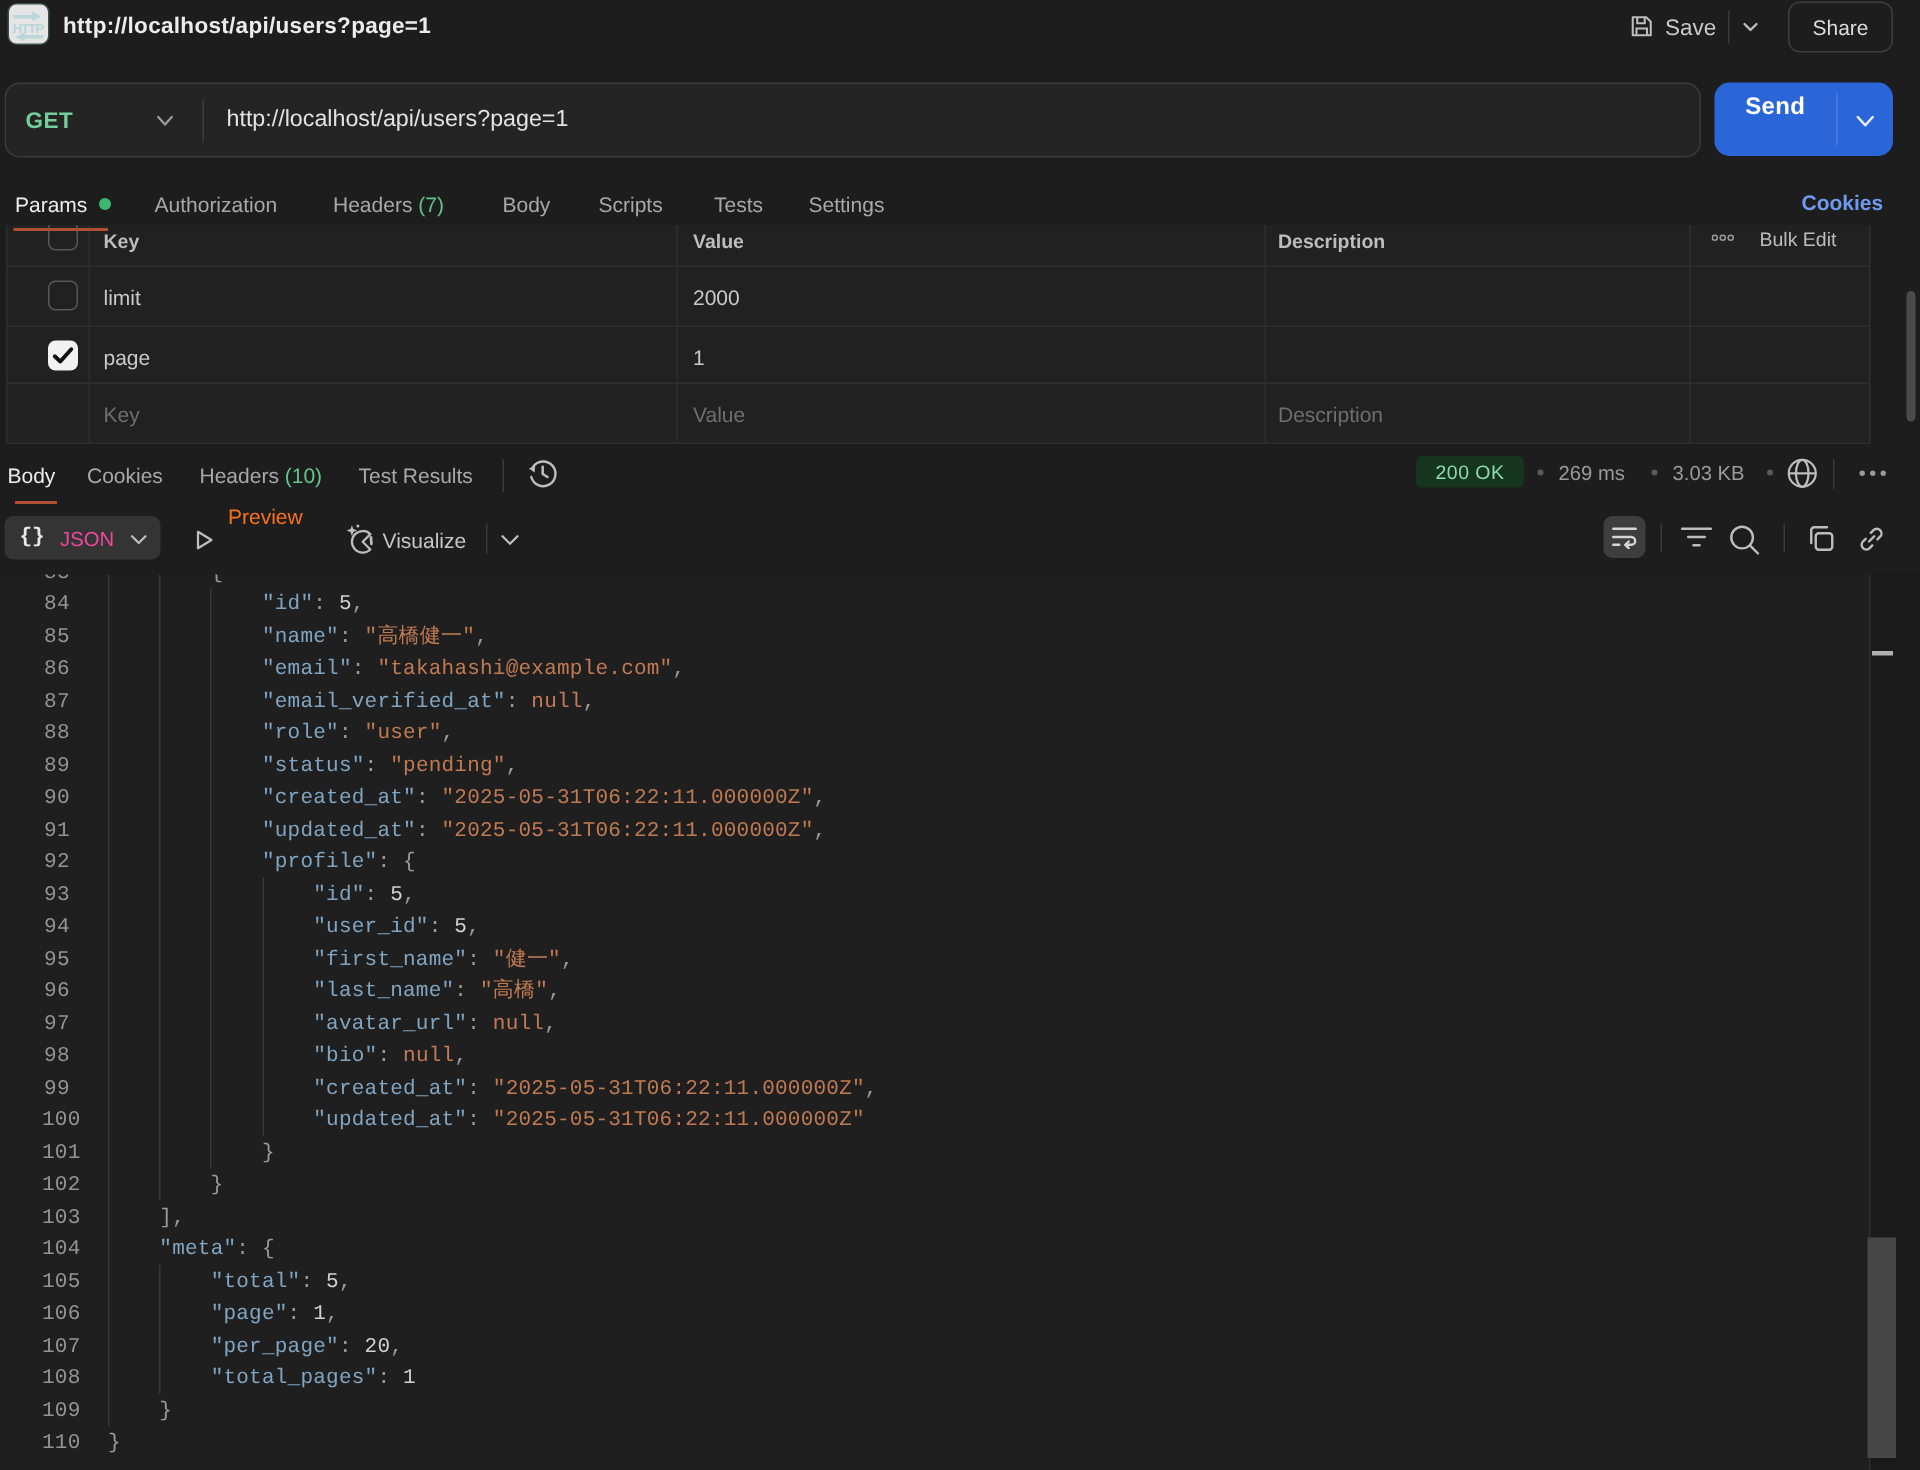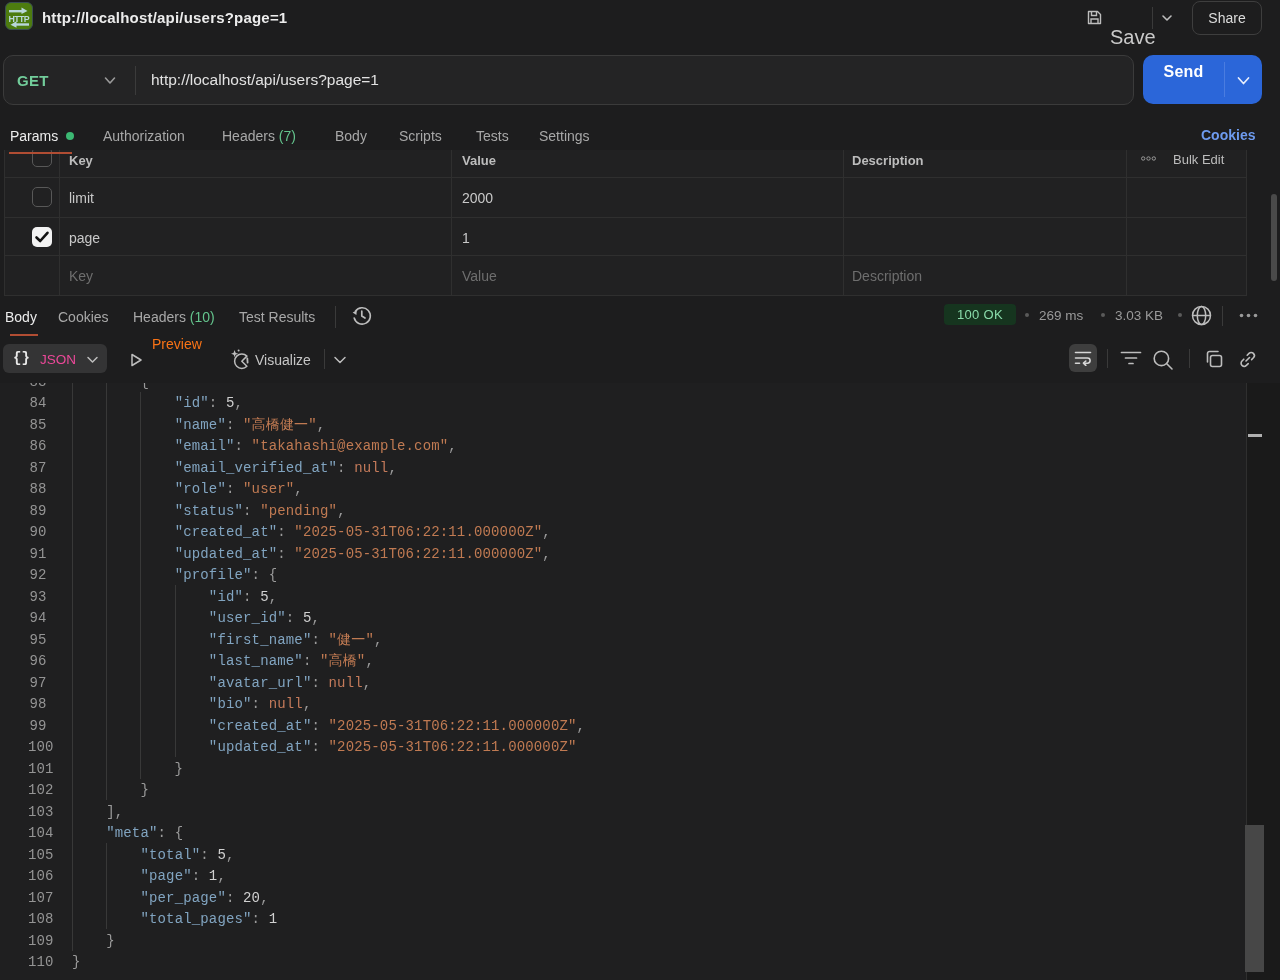--- a/index.html
+++ b/index.html
@@ -12,39 +12,39 @@
   .src { color:#9b9b9b; }
   .src i { font-style:normal; color:#81a4c0; }
   .src s { text-decoration:none; color:#c07a52; }
   .src u { text-decoration:none; color:#c47a5a; }
   .src b { font-weight:normal; color:#d0d0d0; }
 </style>
 </head>
 <body>
 <div id="page">
 
-  <div class="abs" style="left:5px; top:2px; width:28px; height:28px; border-radius:6px; background:#4d7c0f; border:1px solid #3a4e52;">
+  <div class="abs" style="left:5px; top:2px; width:28px; height:28px; border-radius:6px; background:#e5e5e5; border:1px solid #3a4e52;">
     <svg width="26" height="26" viewBox="0 0 26 26">
       <path d="M3 8.2 H16.5" stroke="#b9d6da" stroke-width="2.4" fill="none"></path>
       <path d="M15.5 4.5 L21.5 8 L15.5 11 Z" fill="#b9d6da"></path>
       <text x="2.5" y="19" font-family="Liberation Sans" font-size="8.8" font-weight="bold" fill="#b9d6da" textLength="21">HTTP</text>
       <path d="M23 21.5 H9" stroke="#b9d6da" stroke-width="2.4" fill="none"></path>
       <path d="M10.5 18.3 L4.5 21.7 L10.5 24.7 Z" fill="#b9d6da"></path>
     </svg>
   </div>
   <div class="abs" style="left:42px; top:9px; font-size:15px; font-weight:700; color:#ececec; letter-spacing:0.2px;">http://localhost/api/users?page=1</div>
 
   <div class="abs" style="left:1086px; top:9px;">
     <svg width="17" height="17" viewBox="0 0 17 17">
       <path d="M2.5 2.5 H11.5 L14.5 5.5 V14.5 H2.5 Z" fill="none" stroke="#bdbdbd" stroke-width="1.4" stroke-linejoin="round"></path>
       <path d="M5.5 2.8 V6.5 H10.5 V2.8" fill="none" stroke="#bdbdbd" stroke-width="1.4"></path>
       <path d="M5 14.2 V10 H12 V14.2" fill="none" stroke="#bdbdbd" stroke-width="1.4"></path>
     </svg>
   </div>
-  <div class="abs" style="left:1110px; top:26px; font-size:20px; color:#cacaca;">Save</div>
+  <div class="abs" style="left:1110px; top:10px; font-size:15px; color:#cacaca;">Save</div>
   <div class="abs" style="left:1152px; top:7px; width:1px; height:22px; background:#3a3a3a;"></div>
   <div class="abs" style="left:1160px; top:11px;">
     <svg width="14" height="14" viewBox="0 0 14 14">
         <path d="M3 5 L7 9 L11 5" stroke="#bdbdbd" stroke-width="1.6" fill="none" stroke-linecap="round" stroke-linejoin="round"></path>
       </svg>
   </div>
   <div class="abs" style="left:1192px; top:1px; width:70px; height:34px; border:1px solid #3e3e3e; border-radius:8px; color:#dcdcdc; font-size:14px; display:flex; align-items:center; justify-content:center;">Share</div>
 
   <div class="abs" style="left:3px; top:55px; width:1131px; height:50px; background:#242425; border:1px solid #3b3b3b; border-radius:10px;"></div>
   <div class="abs" style="left:17px; top:72px; font-size:15px; font-weight:700; color:#72cd9b; letter-spacing:0.3px;">GET</div>
@@ -130,21 +130,21 @@
   <div class="abs" style="left:335px; top:306px; width:1px; height:22px; background:#3a3a3a;"></div>
   <div class="abs" style="left:352px; top:306px;">
     <svg width="20" height="20" viewBox="0 0 20 20">
       <path d="M3.4 5.2 A8.2 8.2 0 1 1 2.2 12" fill="none" stroke="#bdbdbd" stroke-width="1.6" stroke-linecap="round"></path>
       <path d="M0.6 6.4 L4.8 4.4 L4.4 9" fill="#bdbdbd"></path>
       <path d="M9.8 5.2 V10 L13 12" fill="none" stroke="#bdbdbd" stroke-width="1.7" stroke-linecap="round" stroke-linejoin="round"></path>
     </svg>
   </div>
   <div class="abs" style="left:10px; top:334px; width:28px; height:2px; background:#b14d33;"></div>
 
-  <div class="abs" style="left:944px; top:304px; width:72px; height:21px; background:#16351f; border-radius:4px; color:#8adcab; font-size:13px; font-weight:400; display:flex; align-items:center; justify-content:center; letter-spacing:0.3px;">100 OK</div>
+  <div class="abs" style="left:944px; top:304px; width:72px; height:21px; background:#16351f; border-radius:4px; color:#8adcab; font-size:13px; font-weight:400; display:flex; align-items:center; justify-content:center; letter-spacing:0.3px;">200 OK</div>
   <div class="abs" style="left:1025px; top:313px; width:4px; height:4px; border-radius:50%; background:#5a5a5a;"></div>
   <div class="abs" style="left:1039px; top:308px; font-size:13.5px; color:#9a9a9a;">269 ms</div>
   <div class="abs" style="left:1101px; top:313px; width:4px; height:4px; border-radius:50%; background:#5a5a5a;"></div>
   <div class="abs" style="left:1115px; top:308px; font-size:13.5px; color:#9a9a9a;">3.03 KB</div>
   <div class="abs" style="left:1178px; top:313px; width:4px; height:4px; border-radius:50%; background:#5a5a5a;"></div>
   <div class="abs" style="left:1190px; top:304px;">
     <svg width="23" height="23" viewBox="0 0 23 23">
       <circle cx="11.5" cy="11.5" r="9" fill="none" stroke="#bdbdbd" stroke-width="1.5"></circle>
       <ellipse cx="11.5" cy="11.5" rx="4.2" ry="9" fill="none" stroke="#bdbdbd" stroke-width="1.5"></ellipse>
       <path d="M2.5 11.5 H20.5" stroke="#bdbdbd" stroke-width="1.5"></path>

